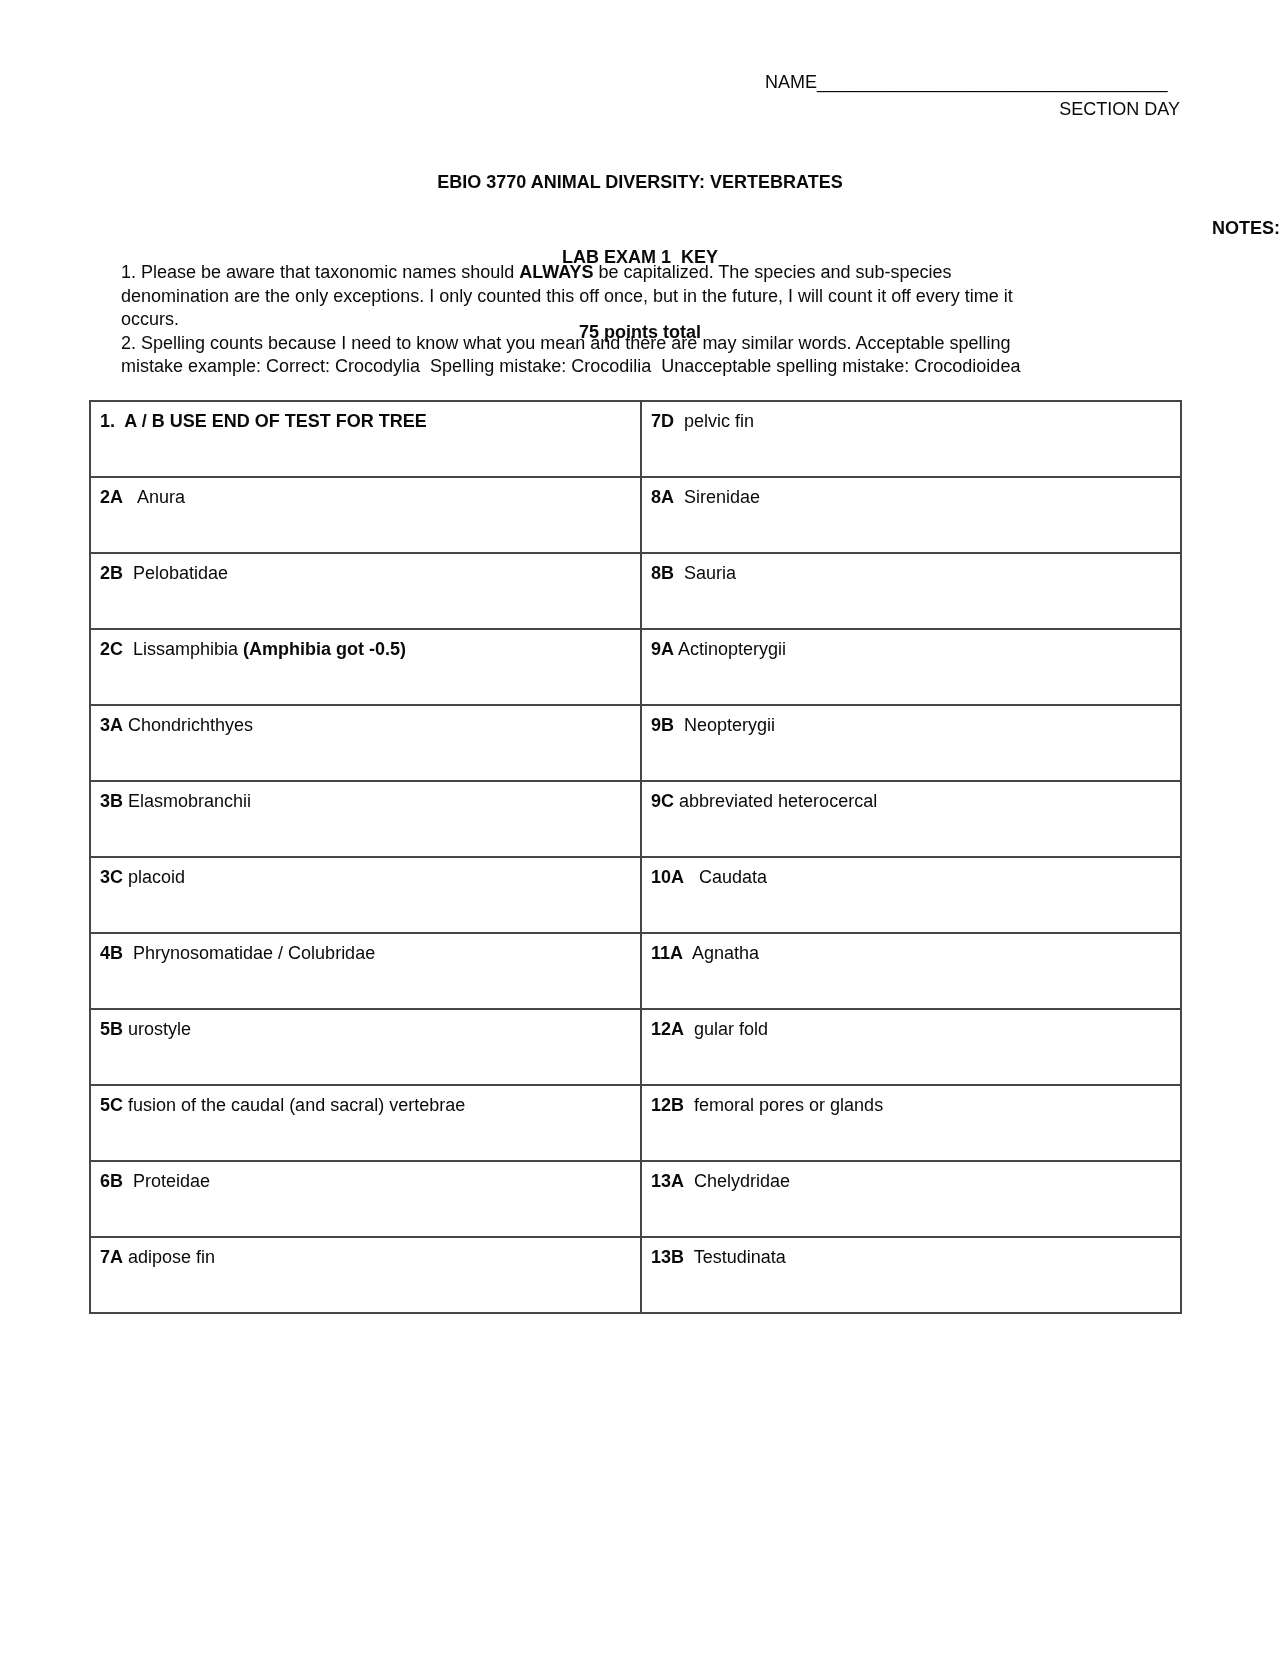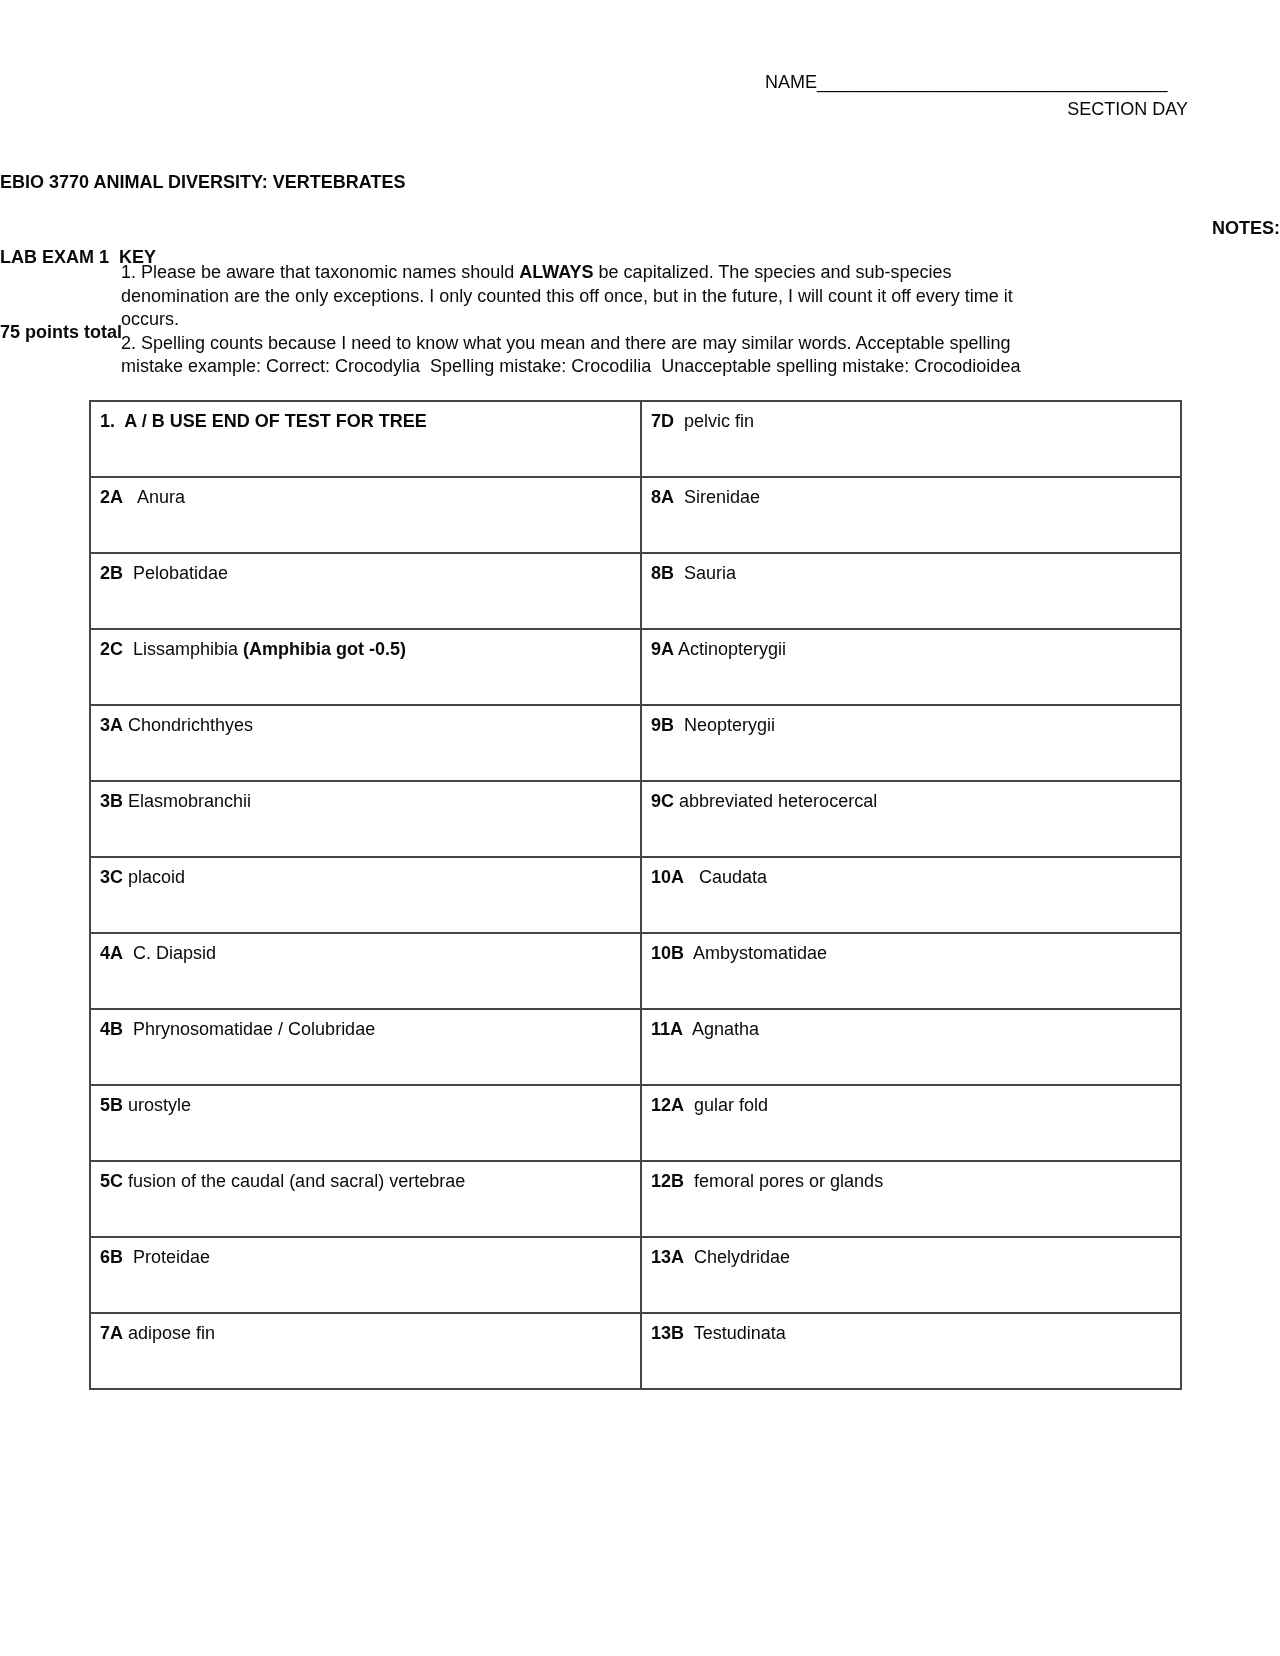--- a/index.html
+++ b/index.html
@@ -19,28 +19,29 @@
   .name-line {
     position: absolute;
     left: 765px;
     top: 72px;
     font-size: 18px;
     white-space: pre;
   }
   .section-line {
     position: absolute;
     top: 99px;
-    right: 92px;
+    right: 100px;
     font-size: 18px;
   }
   .title-block {
     position: absolute;
     top: 120px;
     left: 0;
     width: 1280px;
+    text-align: center;
     font-size: 18px;
     font-weight: 700;
     line-height: 25px;
     white-space: pre-wrap;
   }
   .notes-heading {
     position: absolute;
     top: 218px;
     left: 0;
     width: 1280px;
@@ -133,24 +134,20 @@
         </tr>
         <tr>
           <td class="cell-left"><span class="b">3B</span><span> Elasmobranchii</span></td>
           <td class="cell-right"><span class="b">9C</span><span> abbreviated heterocercal</span></td>
         </tr>
         <tr>
           <td class="cell-left"><span class="b">3C</span><span> placoid</span></td>
           <td class="cell-right"><span class="b">10A</span><span>   Caudata</span></td>
         </tr>
         <tr>
-          <td class="cell-left"><span class="b">4A</span><span>  C. Diapsid</span></td>
-          <td class="cell-right"><span class="b">10B</span><span>  Ambystomatidae</span></td>
-        </tr>
-        <tr>
           <td class="cell-left"><span class="b">4B</span><span>  Phrynosomatidae / Colubridae</span></td>
           <td class="cell-right"><span class="b">11A</span><span>  Agnatha</span></td>
         </tr>
         <tr>
           <td class="cell-left"><span class="b">5B</span><span> urostyle</span></td>
           <td class="cell-right"><span class="b">12A</span><span>  gular fold</span></td>
         </tr>
         <tr>
           <td class="cell-left"><span class="b">5C</span><span> fusion of the caudal (and sacral) vertebrae</span></td>
           <td class="cell-right"><span class="b">12B</span><span>  femoral pores or glands</span></td>

